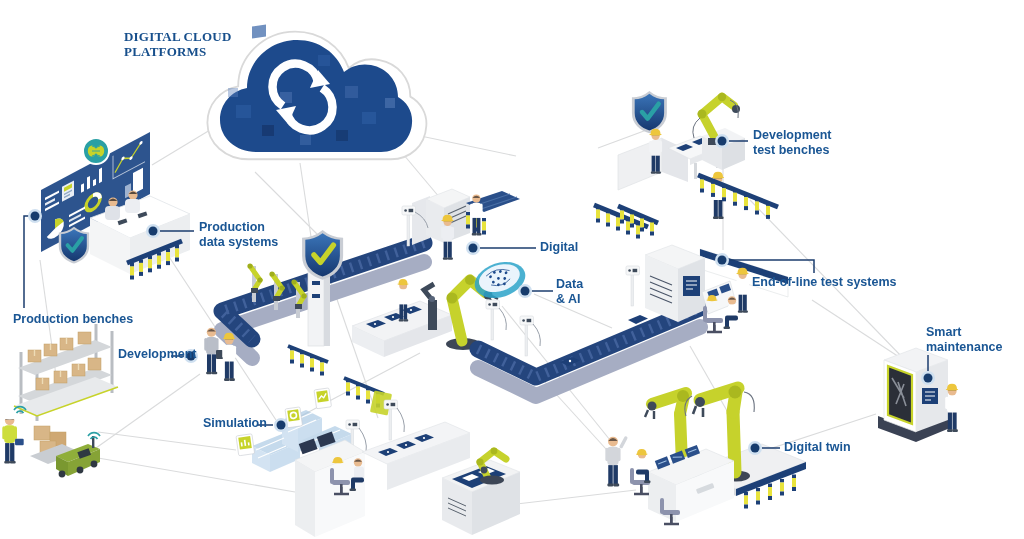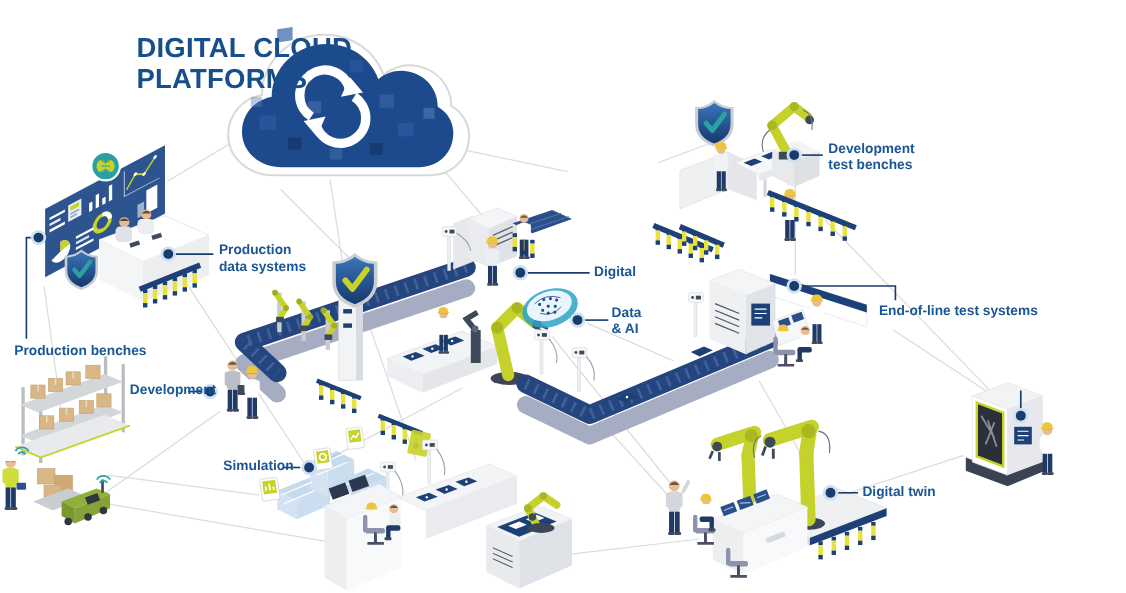--- a/index.html
+++ b/index.html
@@ -1,20 +1,20 @@
 <!DOCTYPE html>
 <html><head>
 <meta charset="utf-8">
 <style>
   html,body{margin:0;padding:0;background:#fff;}
   .stage{position:relative;width:1024px;height:539px;background:#ffffff;overflow:hidden;
          font-family:"Liberation Sans",sans-serif;}
   .art{position:absolute;left:0;top:0;width:1024px;height:539px;}
-  .ttl{position:absolute;color:#174f8c;font-size:25px;font-weight:800;line-height:1.12;
-       letter-spacing:.2px;white-space:pre-line;}
+  .ttl{position:absolute;color:#174f8c;font-size:13px;font-weight:800;line-height:1.12;
+       letter-spacing:.2px;white-space:pre-line;font-family:Liberation Serif, serif;}
   .lbl{position:absolute;color:#1a5694;font-size:12.5px;font-weight:700;line-height:1.18;
        white-space:pre-line;}
 </style>
 </head>
 <body>
 
 <div class="stage">
 
 <svg class="art" viewBox="0 0 1024 539">
 <defs>
@@ -680,19 +680,21 @@
 <div class="ttl" style="left:124px;top:30px;">DIGITAL CLOUD
 PLATFORMS</div>
 
 <div class="lbl" style="left:753px;top:128px;">Development
 test benches</div>
 <div class="lbl" style="left:199px;top:220px;">Production
 data systems</div>
 <div class="lbl" style="left:540px;top:240px;">Digital</div>
 <div class="lbl" style="left:556px;top:277px;">Data
 &amp; AI</div>
-<div class="lbl" style="left:799px;top:275px;text-align:center;">End-of-line test systems</div>
+<div class="lbl" style="left:752px;top:275px;text-align:center;">End-of-line test systems</div>
 <div class="lbl" style="left:13px;top:312px;">Production benches</div>
 <div class="lbl" style="left:118px;top:347px;">Development</div>
 <div class="lbl" style="left:203px;top:416px;">Simulation</div>
+<div class="lbl" style="left:926px;top:325px;">Smart
+maintenance</div>
 <div class="lbl" style="left:784px;top:440px;">Digital twin</div>
 
 </div>
 
 </body></html>

